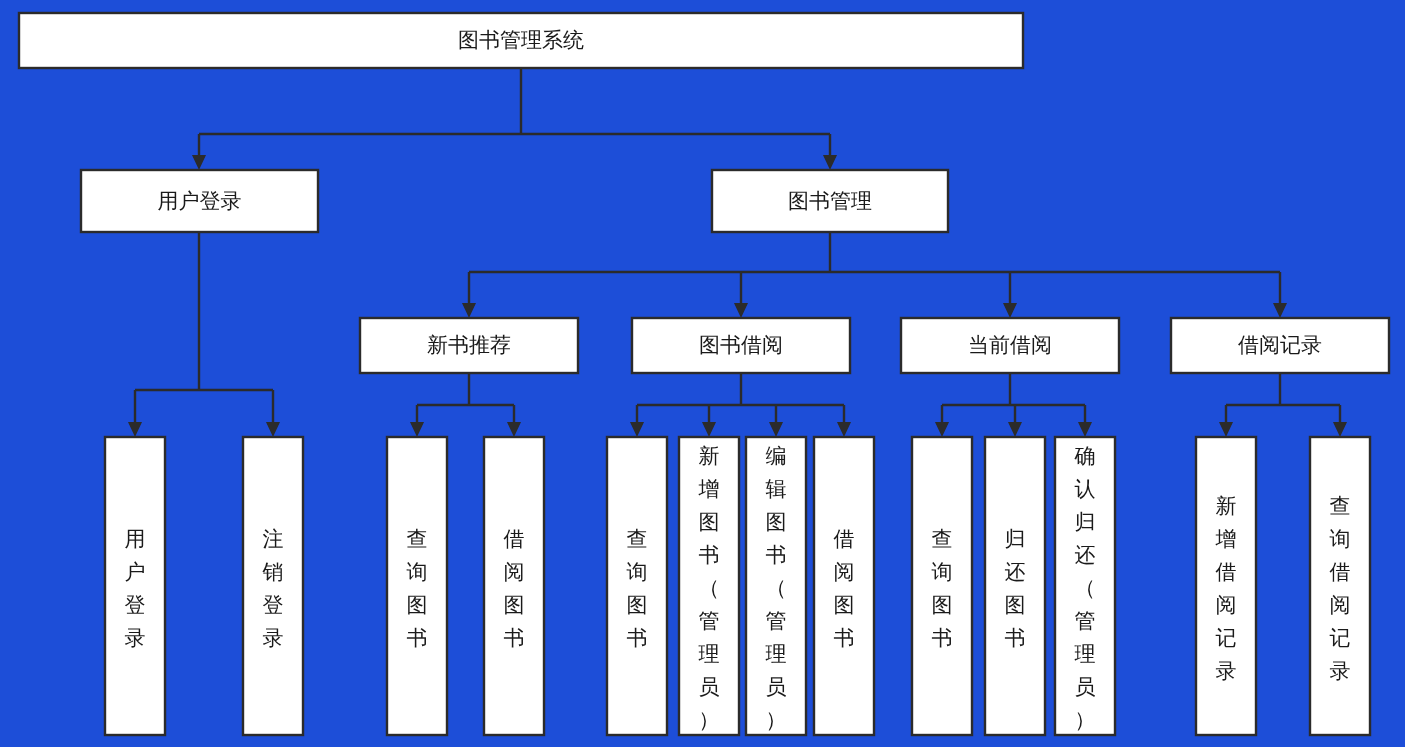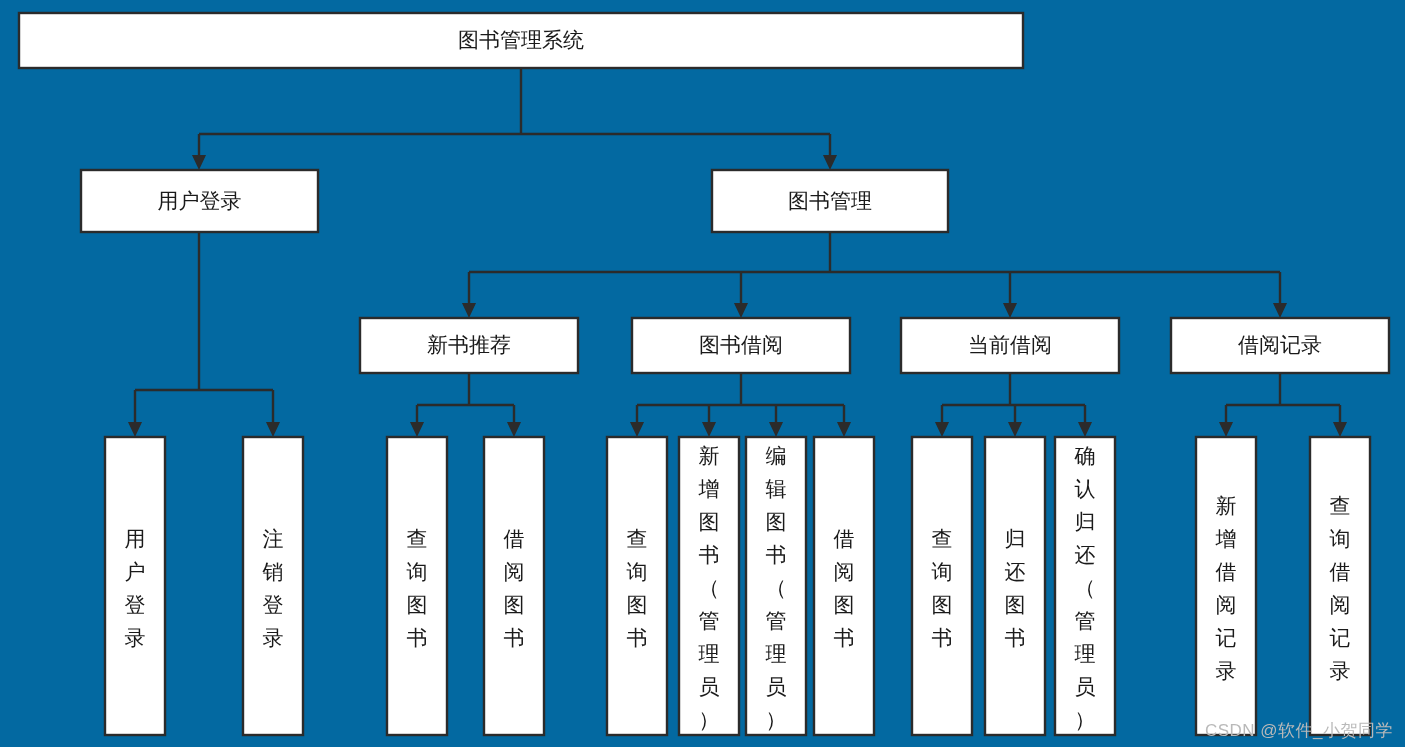--- a/index.html
+++ b/index.html
@@ -10,21 +10,21 @@
   body {
     width: 1405px;
     height: 747px;
     overflow: hidden;
     font-family: "Liberation Sans", "DejaVu Sans", sans-serif;
   }
   #diagram-root {
     position: relative;
     width: 1405px;
     height: 747px;
-    background: #0369a1;
+    background: #1d4ed8;
   }
   svg.flow {
     position: absolute;
     left: 0;
     top: 0;
     width: 1405px;
     height: 747px;
   }
   .node-rect {
     fill: #ffffff;
@@ -218,14 +218,13 @@
         <g>
           <rect class="node-rect" x="1196" y="437" width="60" height="298"></rect>
           <text class="node-label-v" x="1226" y="512.74"><tspan x="1226" dy="0">新</tspan><tspan x="1226" dy="33">增</tspan><tspan x="1226" dy="33">借</tspan><tspan x="1226" dy="33">阅</tspan><tspan x="1226" dy="33">记</tspan><tspan x="1226" dy="33">录</tspan></text>
         </g>
         <g>
           <rect class="node-rect" x="1310" y="437" width="60" height="298"></rect>
           <text class="node-label-v" x="1340" y="512.74"><tspan x="1340" dy="0">查</tspan><tspan x="1340" dy="33">询</tspan><tspan x="1340" dy="33">借</tspan><tspan x="1340" dy="33">阅</tspan><tspan x="1340" dy="33">记</tspan><tspan x="1340" dy="33">录</tspan></text>
         </g>
       </g>
   </svg>
-  <div class="watermark">CSDN @软件_小贺同学</div>
 </div>
 
 </body></html>

